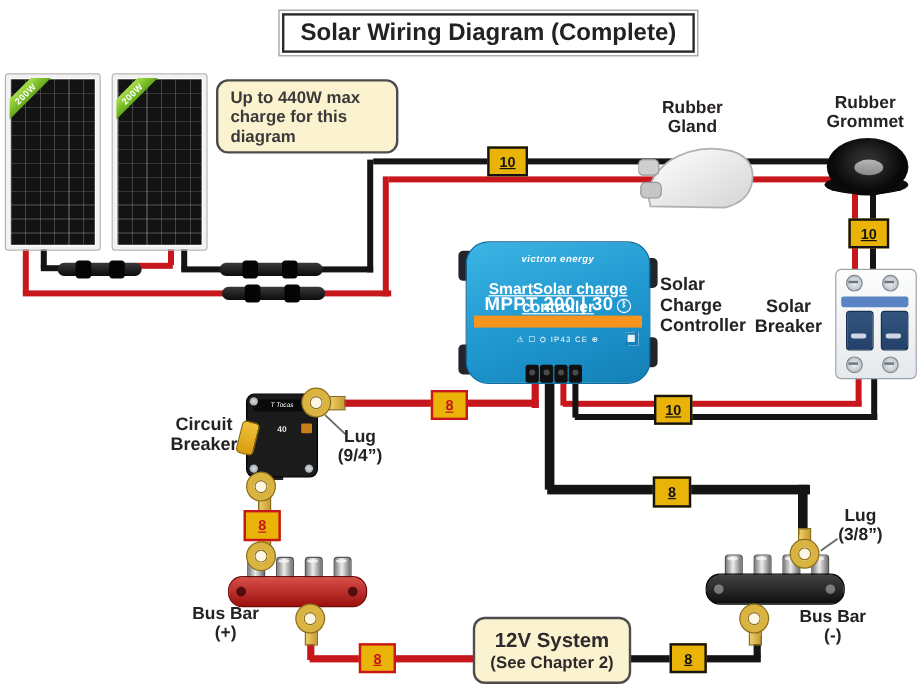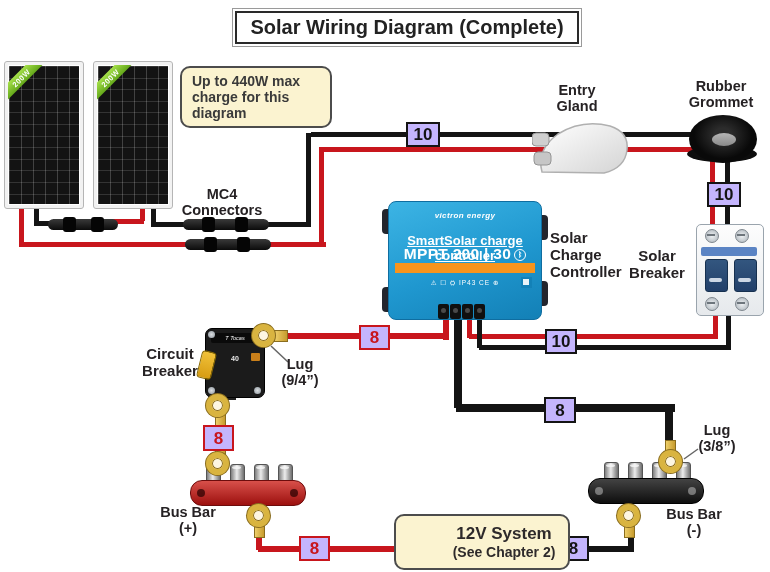--- a/index.html
+++ b/index.html
@@ -3,22 +3,22 @@
 <meta charset="utf-8">
 <style>
   html,body{margin:0;padding:0;background:#fff;}
   #canvas{position:relative;width:770px;height:572px;background:#fff;overflow:hidden;
           font-family:"Liberation Sans","DejaVu Sans",sans-serif;color:#262224;}
   
   .wire{position:absolute;z-index:10;}
   .wire.red{background:var(--positive-wire,#c8161d);}
   .wire.black{background:var(--negative-wire,#141414);}
   
-  .gauge{position:absolute;z-index:30;background:#c4b5fd;border:2.5px solid #141414;color:#141414;
-         font-weight:bold;font-size:17px;display:flex;align-items:center;justify-content:center;line-height:1;}
+  .gauge{position:absolute;z-index:30;background:#eab308;border:2.5px solid #141414;color:#141414;
+         font-weight:bold;font-size:12px;display:flex;align-items:center;justify-content:center;line-height:1;text-decoration:underline;}
   .gauge.redg{border-color:var(--positive-wire,#c8161d);color:var(--positive-wire,#c8161d);}
   
   .lbl{position:absolute;z-index:40;font-weight:bold;font-size:14.5px;line-height:1.12;
        text-align:center;color:#262224;}
   .lbl.left{text-align:left;}
   
   .notebox{position:absolute;z-index:40;background:var(--note-bg,#fbf3d0);border:2.5px solid #4c4c4c;
            border-radius:10px;font-weight:bold;color:#3a3a3a;display:flex;flex-direction:column;justify-content:center;}
   
   .titlebox{position:absolute;left:232px;top:8px;width:344px;z-index:40;border:1px solid #9a9a9a;padding:2px;background:#fff;}
@@ -40,21 +40,21 @@
   .mc4:after{left:61%;}
   
   .flange{position:absolute;background:#0d0d0d;border-radius:50%;z-index:21;}
   .grommet{position:absolute;background:radial-gradient(ellipse at 50% 42%,#2c2c2c 18%,#090909 60%);
            border-radius:50%;z-index:22;}
   .ghole{position:absolute;background:linear-gradient(#b5b5b5,#8a8a8a);border-radius:50%;z-index:23;}
   
   .mppt{position:absolute;left:388px;top:201px;width:154px;height:119px;z-index:22;}
   .mtab{position:absolute;width:14px;height:25px;background:#23252d;border-radius:4px;z-index:0;}
   .mbody{position:absolute;inset:0;background:linear-gradient(160deg,#3cb4e4 0%,#1f97cf 55%,#1380b6 100%);
-         border:1px solid #0f6da0;border-radius:8px;z-index:1;}
+         border:1px solid #0f6da0;border-radius:19px;z-index:1;}
   .mbody div{position:absolute;width:100%;text-align:center;color:#fff;}
   .mbrand{top:9px;font-size:8px;font-weight:bold;font-style:italic;letter-spacing:.4px;}
   .mline1{top:31px;font-size:13px;font-weight:bold;text-decoration:underline;}
   .mmodel{top:43px;font-size:15.5px;font-weight:bold;letter-spacing:.3px;}
   .bt{display:inline-block;width:10px;height:10px;border:1px solid #fff;border-radius:50%;
       font-size:7px;line-height:10px;vertical-align:2px;margin-left:3px;font-weight:bold;}
   .obar{position:absolute;left:7px;top:62px;width:140px;height:10px;background:var(--victron-orange,#f7941d);z-index:2;}
   .micons{top:77px;font-size:6.5px;letter-spacing:1px;color:#eaf6fc;}
   .mqr{position:absolute;right:10px;top:76px;width:11px;height:11px;background:#fff;opacity:.9;z-index:3;
        box-shadow:inset 2px 2px 0 #1380b6, inset -3px -3px 0 #1380b6;}
@@ -268,29 +268,28 @@
   <div class="gauge" style="left:558px;top:536px;width:27px;height:21px;">8</div>
   <div class="gauge redg" style="left:359px;top:325px;width:27px;height:21px;">8</div>
   <div class="gauge redg" style="left:203px;top:425px;width:27px;height:22px;">8</div>
   <div class="gauge redg" style="left:299px;top:536px;width:27px;height:21px;">8</div>
 
   <svg id="pointers" width="770" height="572">
     <line x1="288" y1="362" x2="271" y2="346" stroke="#666" stroke-width="1.5"></line>
     <line x1="698" y1="449" x2="684" y2="459" stroke="#666" stroke-width="1.5"></line>
   </svg>
 
-  <div class="lbl" style="left:172px;top:186px;width:100px;">MC4 Connectors</div>
-  <div class="lbl" style="left:538px;top:82px;width:78px;">Entry Gland</div>
+  <div class="lbl" style="left:538px;top:82px;width:78px;">Rubber Gland</div>
   <div class="lbl" style="left:672px;top:78px;width:98px;">Rubber Grommet</div>
   <div class="lbl left" style="left:550px;top:230px;width:80px;font-size:15px;">Solar Charge Controller</div>
   <div class="lbl" style="left:134px;top:346px;width:72px;font-size:15px;">Circuit Breaker</div>
   <div class="lbl" style="left:624px;top:248px;width:66px;font-size:15px;">Solar Breaker</div>
   <div class="lbl" style="left:270px;top:356px;width:60px;">Lug (9/4”)</div>
   <div class="lbl" style="left:688px;top:422px;width:58px;">Lug (3/8”)</div>
   <div class="lbl" style="left:658px;top:506px;width:72px;">Bus Bar (-)</div>
   <div class="lbl" style="left:152px;top:504px;width:72px;">Bus Bar (+)</div>
 
-  <div class="notebox" style="left:394px;top:514px;width:128px;height:52px;text-align:center;color:#2e2a2b;padding-left:44px;">
+  <div class="notebox" style="left:394px;top:514px;width:128px;height:52px;text-align:center;color:#2e2a2b;">
     <span style="font-size:17px;">12V System</span>
     <span style="font-size:14px;">(See Chapter 2)</span>
   </div>
 
 </div>
 
 </body></html>

